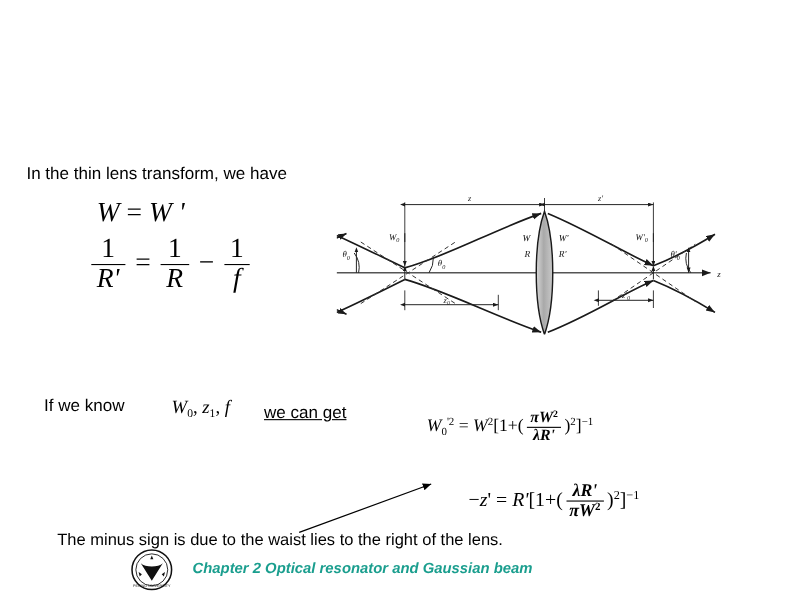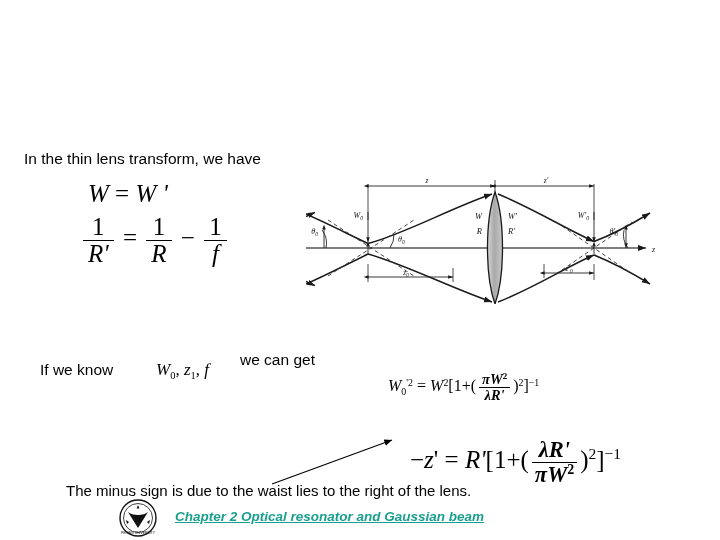--- a/index.html
+++ b/index.html
@@ -20,22 +20,22 @@
   .slide-text {
     position: absolute;
     font-family: "Liberation Sans", sans-serif;
     font-size: 15.5px;
     color: #000;
     white-space: nowrap;
     line-height: 1.2;
   }
   #intro-line   { left: 24px;  top: 150px; }
   #know-line    { left: 40px;  top: 361px; }
-  #canget-line  { left: 240px; top: 351px; }
-  #minus-note   { left: 66px;  top: 482px; font-size: 15px; }
+  #canget-line  { left: 240px; top: 367px; text-decoration: underline; }
+  #minus-note   { left: 52px;  top: 482px; font-size: 15px; }
 
   
   .math {
     position: absolute;
     font-family: "Liberation Serif", "DejaVu Serif", serif;
     font-style: italic;
     color: #000;
     white-space: nowrap;
   }
   .up  { font-style: normal; }
@@ -73,22 +73,22 @@
     font-size: 17px;
   }
 
   
   #eq-w0 {
     left: 388px; top: 372px;
     font-size: 16px;
   }
   
   #eq-z {
-    left: 410px; top: 438px;
-    font-size: 25px;
+    left: 426px; top: 438px;
+    font-size: 18px;
   }
   .smallfrac { font-size: .9em; font-weight: bold; }
   .smallfrac .num, .smallfrac .den { padding: 0 3px; }
 
   
   #pointer-arrow {
     position: absolute;
     left: 270px; top: 428px;
     width: 135px; height: 58px;
   }
@@ -110,21 +110,20 @@
   }
   #footer-text {
     position: absolute;
     left: 175px; top: 509px;
     font-family: "Liberation Sans", sans-serif;
     font-style: italic;
     font-weight: bold;
     font-size: 13.5px;
     color: #1a9e8e;
     white-space: nowrap;
-    text-decoration: underline;
   }
 </style>
 </head>
 <body>
 
 <div class="slide-text" id="intro-line">In the thin lens transform, we have</div>
 
 <div class="slide-text" id="know-line">If we know</div>
 
 <div class="slide-text" id="canget-line">we can get</div>

